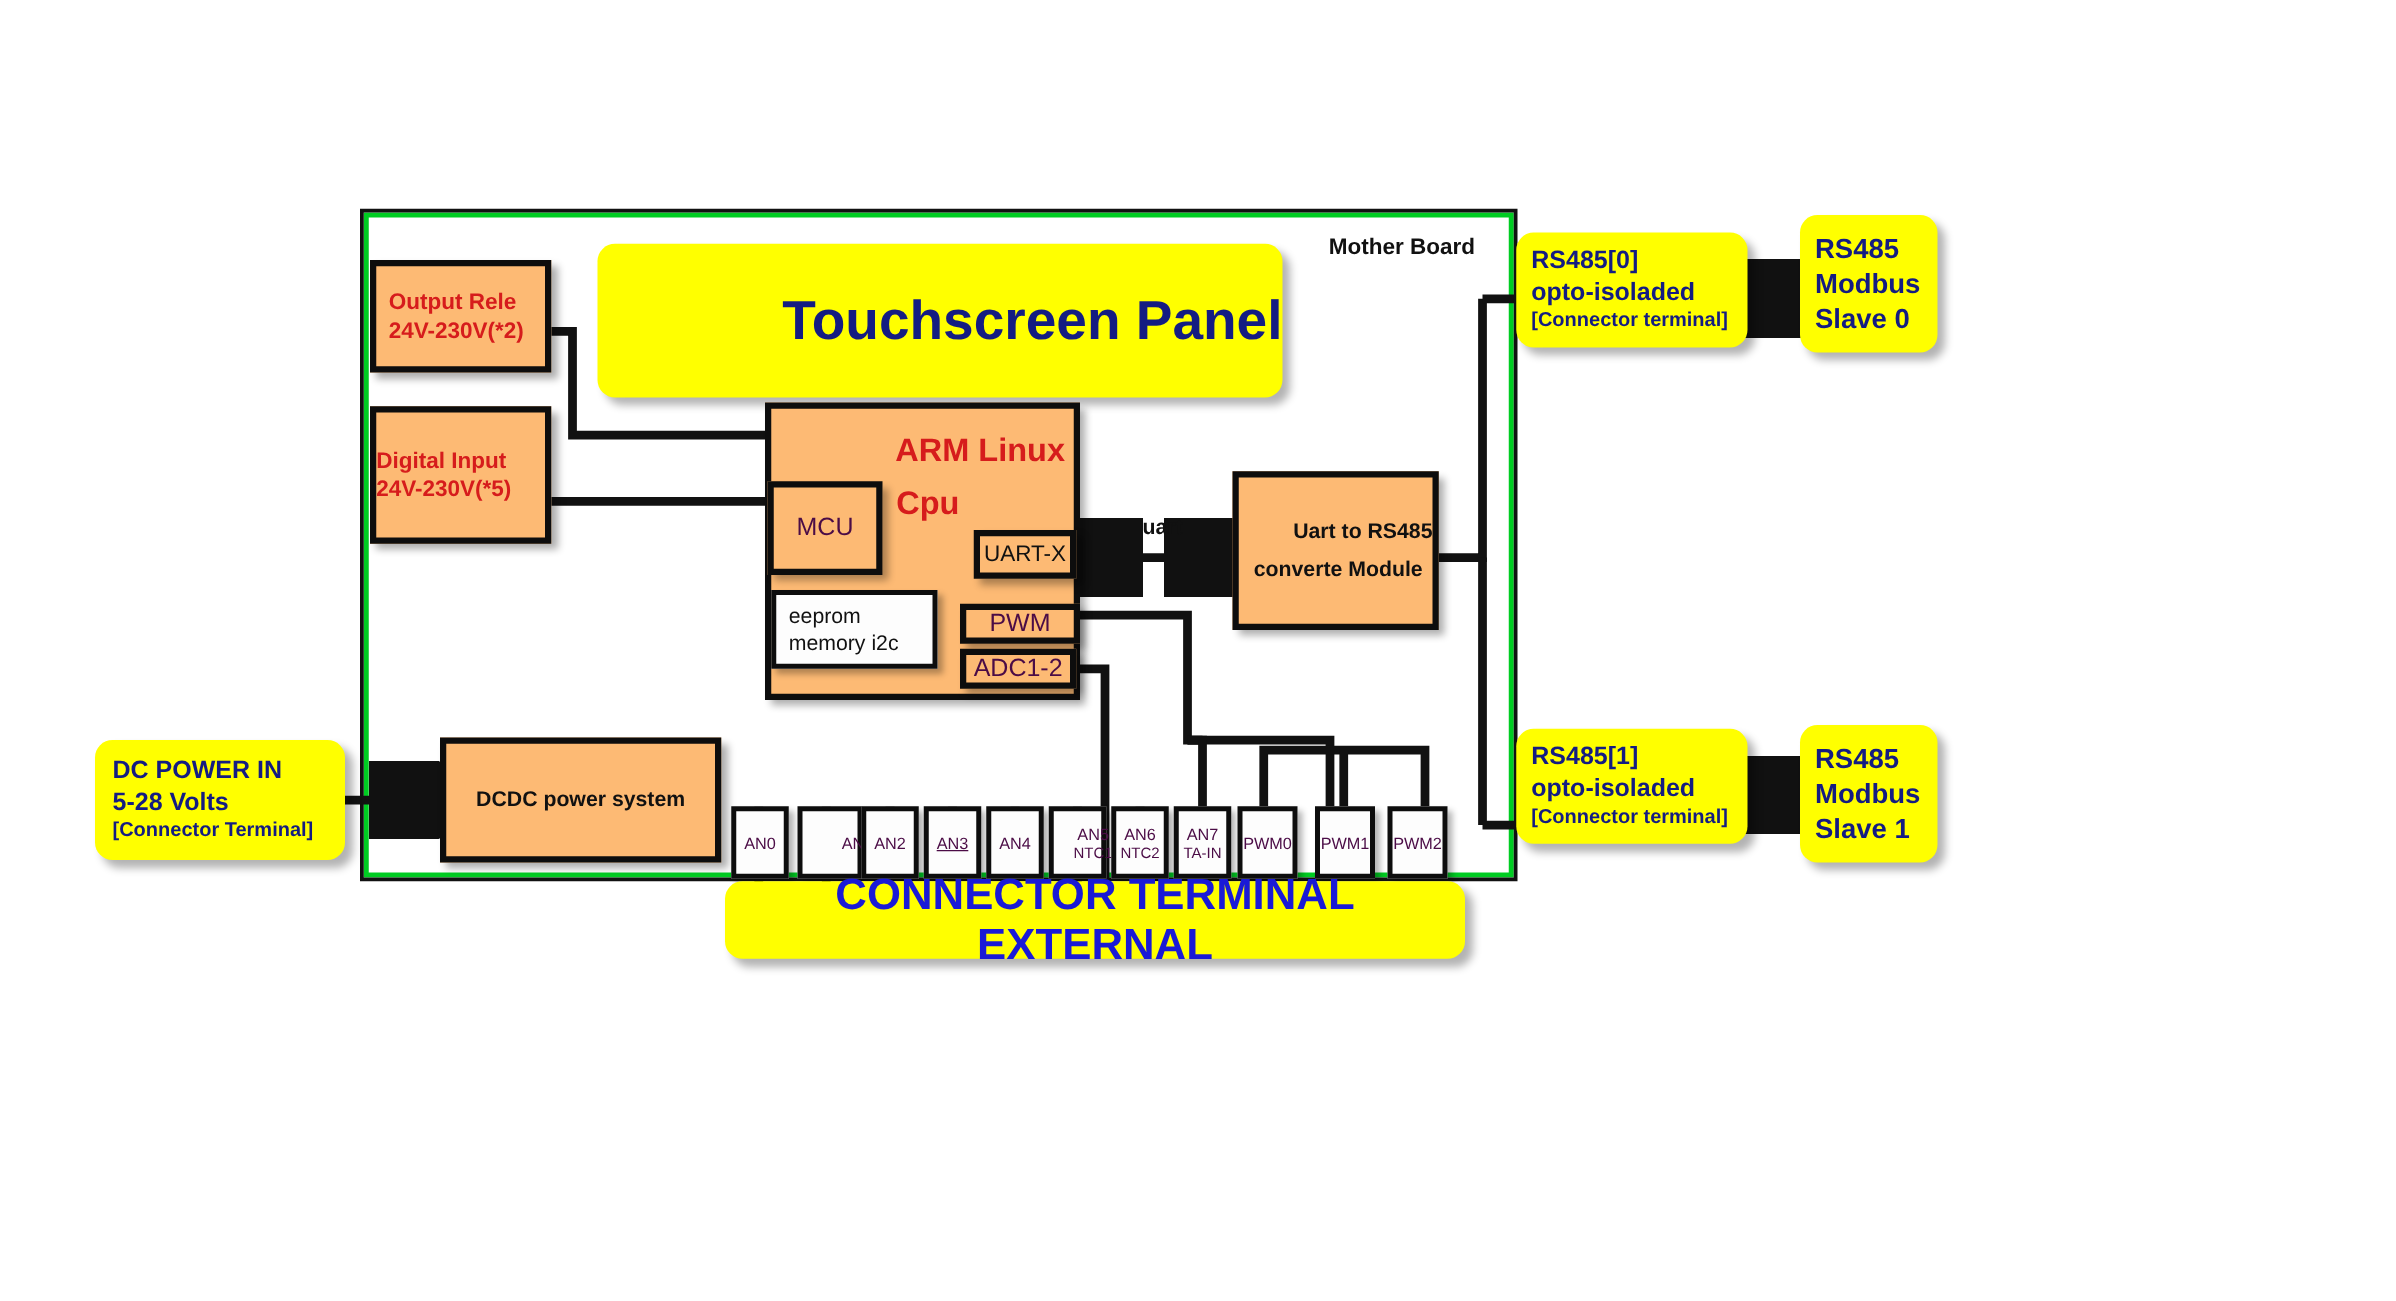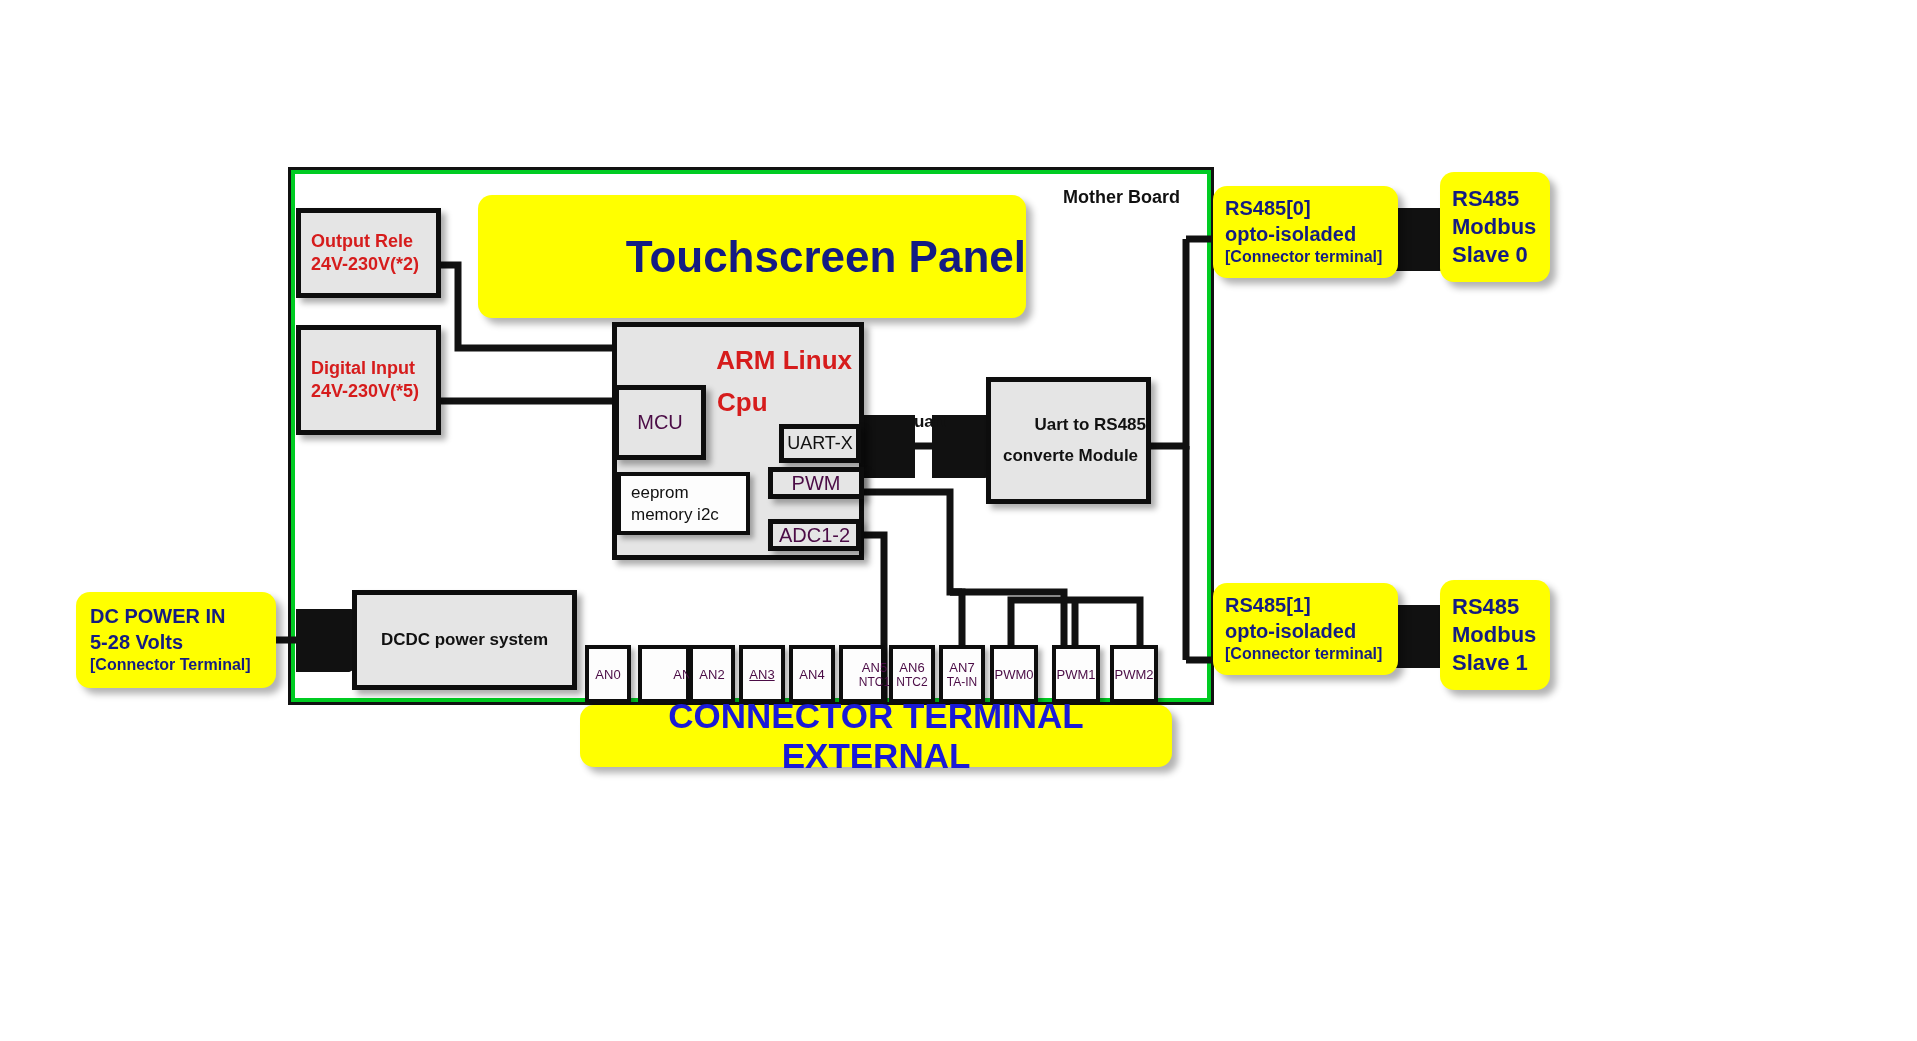--- a/index.html
+++ b/index.html
@@ -17,21 +17,21 @@
   #motherboard{
     border:4px solid #00cc22;
     outline:3px solid #111;
     outline-offset:0px;
     background:#fff;
     box-shadow:0 0 0 0 transparent;
   }
 
   
   .wbox{
-    background:#e5e5e5;
+    background:#fdba74;
     border:5px solid #0d0d0d;
     box-shadow:5px 5px 6px rgba(0,0,0,.32);
   }
   .wbox-thin{
     background:#fdfdfd;
     border:4px solid #0d0d0d;
     box-shadow:4px 4px 5px rgba(0,0,0,.30);
   }
 
   
@@ -126,21 +126,21 @@
     </div>
   </div>
 
   <div class="abs t-black f18" style="left:1063px;top:187px;width:160px;text-align:left;">Mother Board</div>
 
   <div class="abs wbox vcl" style="left:296px;top:208px;width:145px;height:90px;padding-left:10px;">
     <div class="t-red f18 lh12">Output Rele</div>
     <div class="t-red f18 lh12">24V-230V(*2)</div>
   </div>
 
-  <div class="abs wbox vcl" style="left:296px;top:325px;width:145px;height:110px;padding-left:10px;">
+  <div class="abs wbox vcl" style="left:296px;top:325px;width:145px;height:110px;padding-left:0;">
     <div class="t-red f18 lh12">Digital Input</div>
     <div class="t-red f18 lh12">24V-230V(*5)</div>
   </div>
 
   <div class="abs wbox" style="left:612px;top:322px;width:252px;height:238px;">
     <div class="t-red f26" style="position:absolute;left:45px;top:18px;width:190px;text-align:right;">ARM Linux</div>
     <div class="t-red f26" style="position:absolute;left:100px;top:60px;width:150px;text-align:left;">Cpu</div>
   </div>
 
   <div class="abs wbox ctr" style="left:614px;top:385px;width:92px;height:75px;">
@@ -149,21 +149,21 @@
 
   <div class="abs wbox-thin vcl" style="left:617px;top:472px;width:133px;height:63px;padding-left:10px;">
     <div class="t-black f17 lh12" style="font-size:17px;font-weight:normal;color:#111;">eeprom</div>
     <div class="t-black f17 lh12" style="font-size:17px;font-weight:normal;color:#111;">memory i2c</div>
   </div>
 
   <div class="abs wbox ctr" style="left:779px;top:424px;width:82px;height:39px;">
     <span class="f18" style="color:#111;">UART-X</span>
   </div>
 
-  <div class="abs wbox ctr" style="left:768px;top:467px;width:96px;height:32px;">
+  <div class="abs wbox ctr" style="left:768px;top:483px;width:96px;height:32px;">
     <span class="t-purple f20">PWM</span>
   </div>
 
   <div class="abs wbox ctr" style="left:768px;top:519px;width:93px;height:32px;">
     <span class="t-purple f20">ADC1-2</span>
   </div>
 
   <div class="abs f17" style="left:895px;top:412px;width:70px;text-align:center;font-weight:bold;color:#111;font-size:17px;">uart</div>
 
   <div class="abs wbox vcl" style="left:986px;top:377px;width:165px;height:127px;padding-left:12px;">

